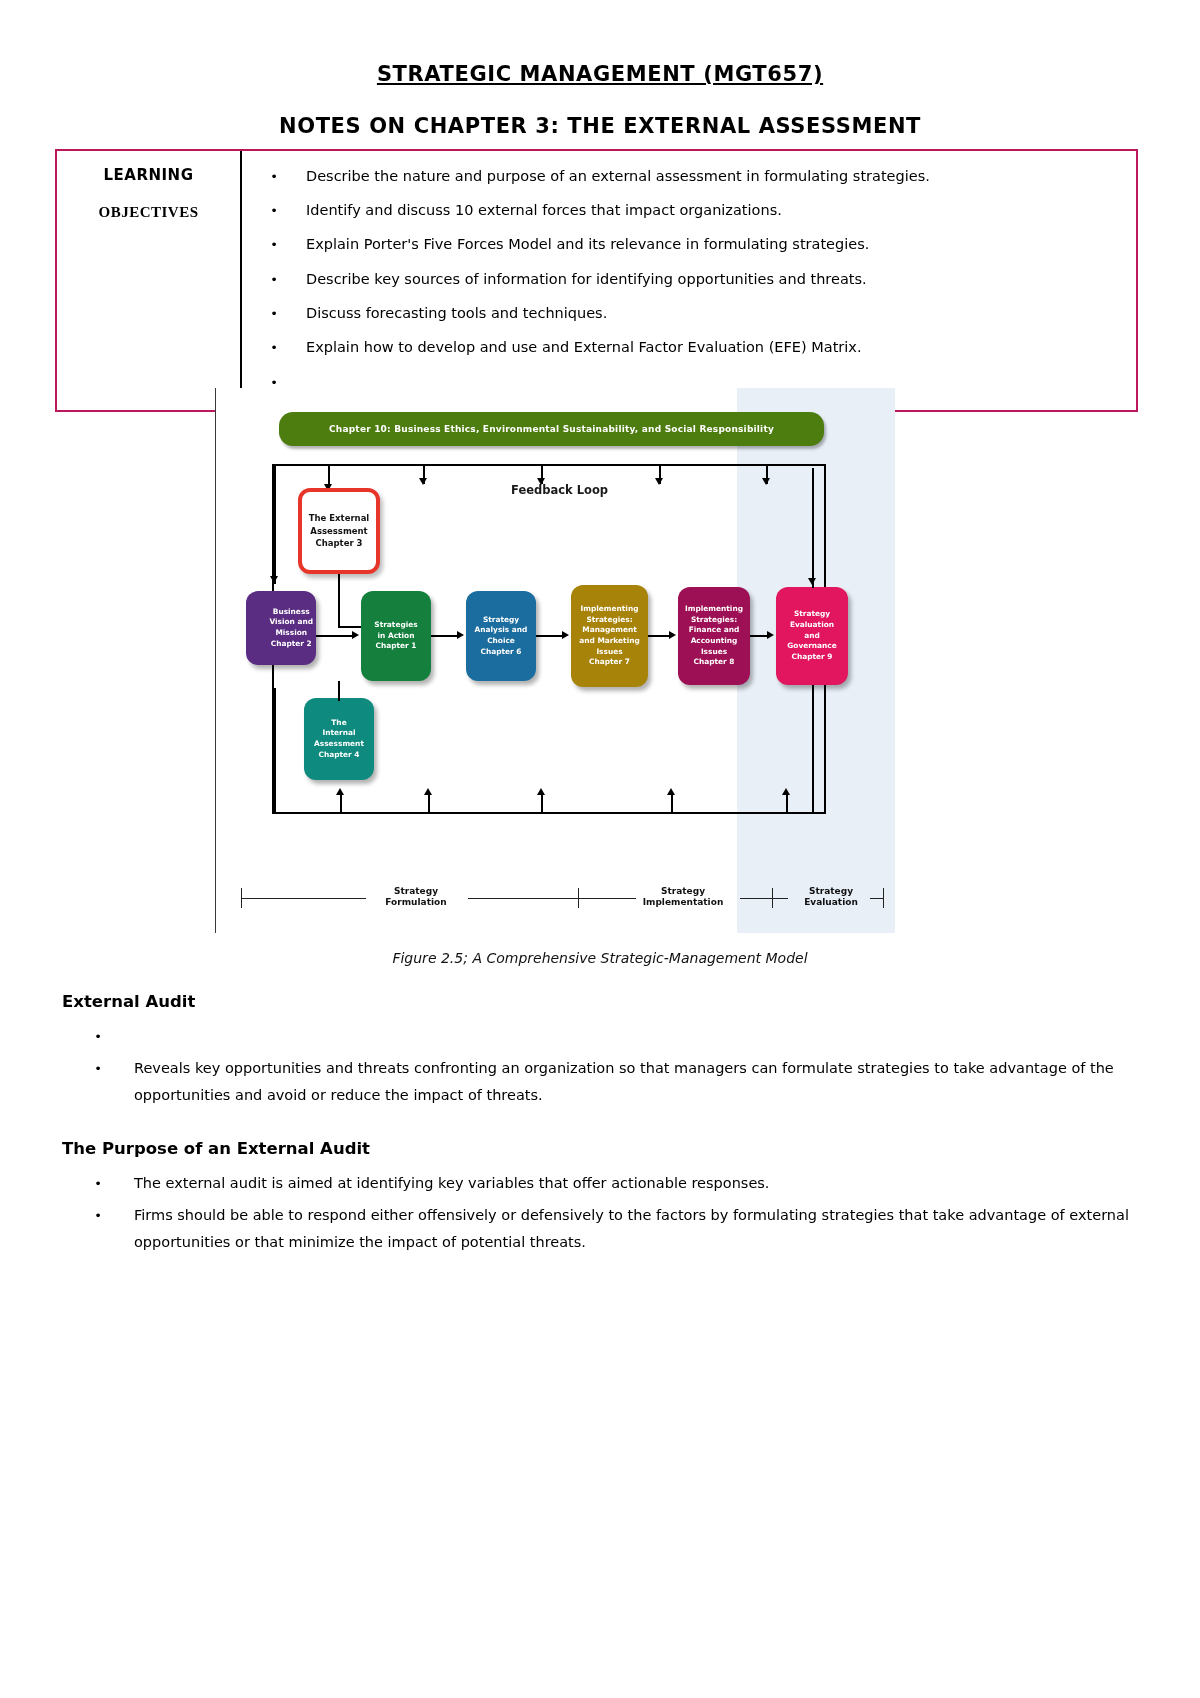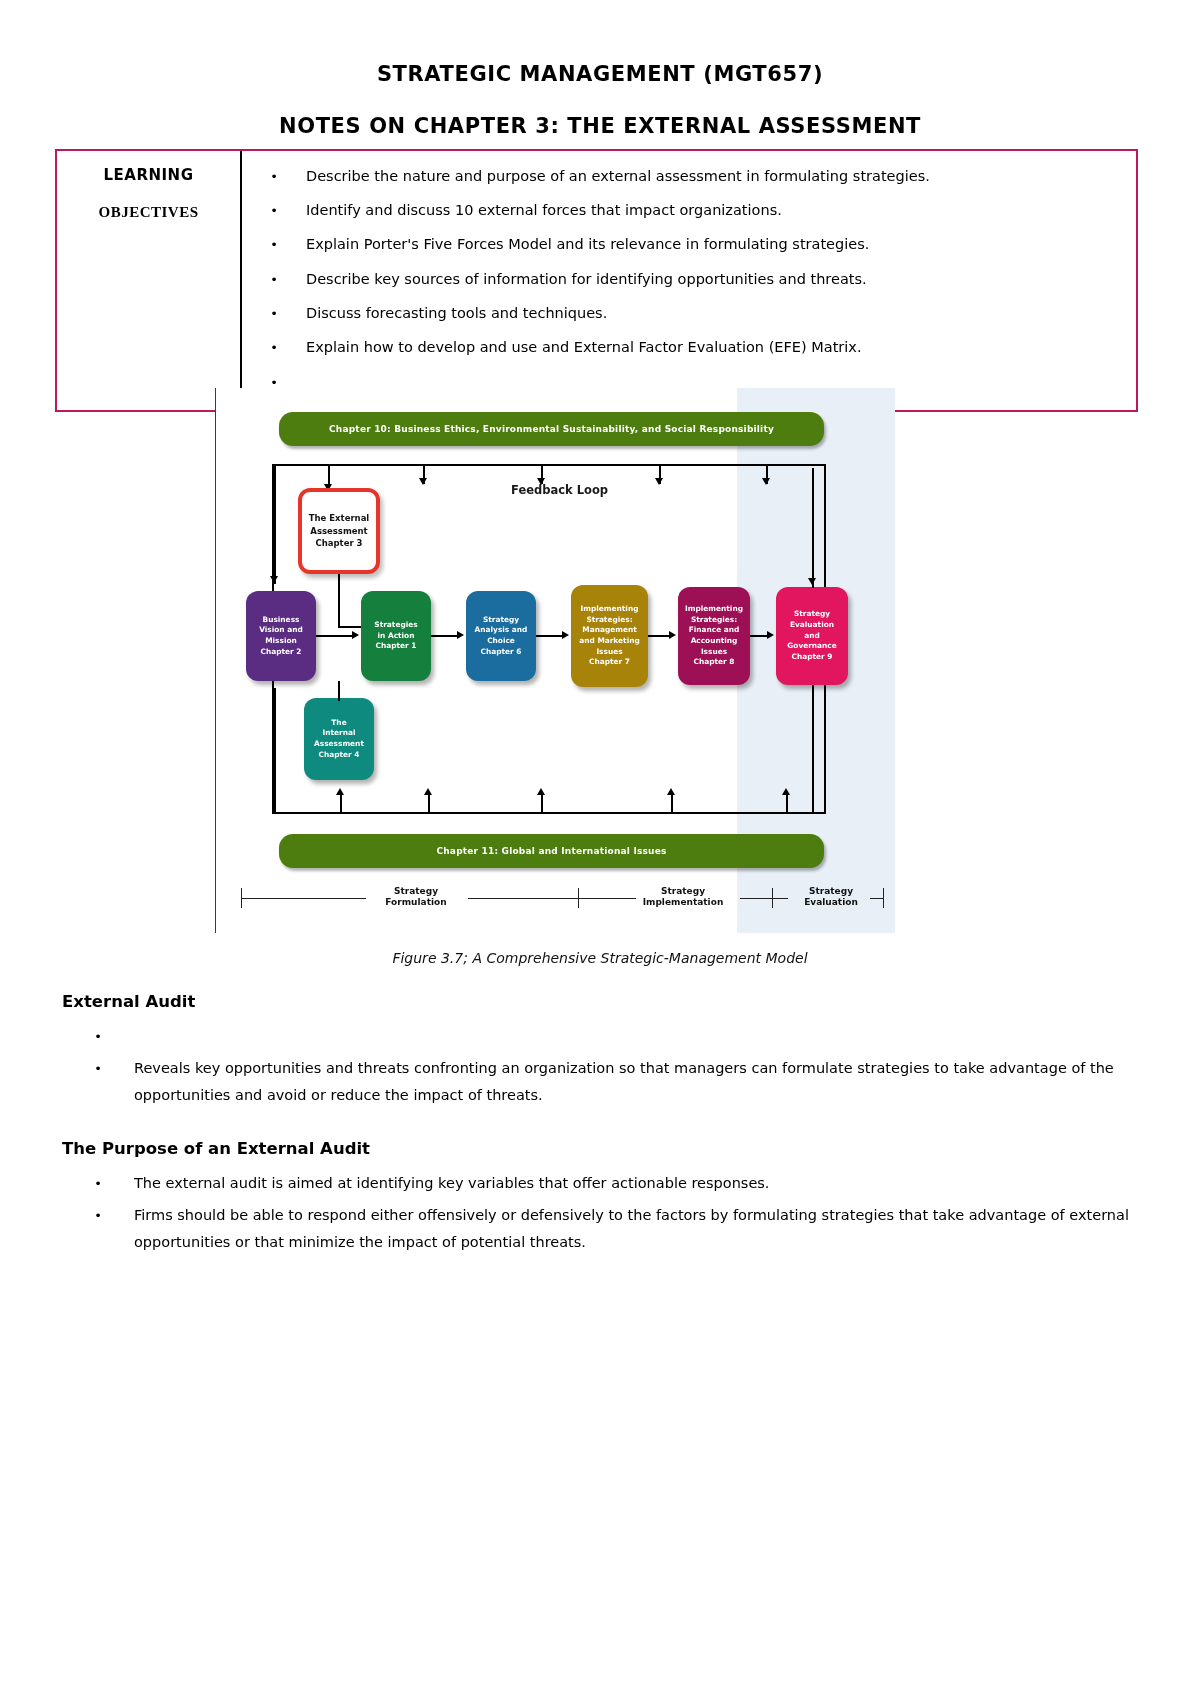--- a/index.html
+++ b/index.html
@@ -23,20 +23,21 @@
 
   
   .doc-title {
     text-align: center;
     font-family: "DejaVu Sans", sans-serif;
     font-weight: bold;
     font-size: 21px;
     letter-spacing: 0.6px;
     margin: 0;
     padding-top: 62px;
+    text-decoration: underline;
   }
   .doc-subtitle {
     text-align: center;
     font-family: "DejaVu Sans", sans-serif;
     font-weight: bold;
     font-size: 21px;
     letter-spacing: 0.6px;
     margin: 0;
     padding-top: 28px;
   }
@@ -338,21 +339,21 @@
         </span>
       </div>
 
       <div class="vline" style="left:122px; top:186px; height:52px;"></div>
       <div class="hline" style="left:122px; top:238px; width:38px;"></div>
       <div class="arrow-right" style="left:156px; top:234px;"></div>
 
       <div class="vline" style="left:58px; top:78px; height:118px;"></div>
       <div class="arrow-down" style="left:54px; top:188px;"></div>
 
-      <div class="cbox" style="left:30px; top:203px; width:70px; height:90px; background:#5a2d82;">
+      <div class="cbox" style="left:30px; top:203px; width:70px; height:74px; background:#5a2d82;justify-content:flex-end;">
         <div>
           <span>Business</span><br>
           <span>Vision and</span><br>
           <span>Mission</span><br>
           <span>Chapter 2</span>
         </div>
       </div>
 
       <div class="cbox" style="left:145px; top:203px; width:70px; height:90px; background:#15803d;">
         <div>
@@ -432,21 +433,20 @@
       <div class="arrow-up" style="left:120px; top:400px;"></div>
       <div class="vline" style="left:212px; top:406px; height:20px;"></div>
       <div class="arrow-up" style="left:208px; top:400px;"></div>
       <div class="vline" style="left:325px; top:406px; height:20px;"></div>
       <div class="arrow-up" style="left:321px; top:400px;"></div>
       <div class="vline" style="left:455px; top:406px; height:20px;"></div>
       <div class="arrow-up" style="left:451px; top:400px;"></div>
       <div class="vline" style="left:570px; top:406px; height:20px;"></div>
       <div class="arrow-up" style="left:566px; top:400px;"></div>
 
-      <div class="banner banner-bottom">Chapter 11:  Global and International Issues</div>
 
       <div class="scale-tick" style="left:25px; top:500px;"></div>
       <div class="scale-line" style="left:25px; top:510px; width:125px;"></div>
       <div class="scale-label" style="left:150px; top:498px; width:100px;">
         <span>Strategy</span><br>
         <span>Formulation</span>
       </div>
       <div class="scale-line" style="left:252px; top:510px; width:110px;"></div>
       <div class="scale-tick" style="left:362px; top:500px;"></div>
       <div class="scale-line" style="left:362px; top:510px; width:58px;"></div>
@@ -460,21 +460,21 @@
       <div class="scale-label" style="left:565px; top:498px; width:100px;">
         <span>Strategy</span><br>
         <span>Evaluation</span>
       </div>
       <div class="scale-line" style="left:654px; top:510px; width:14px;"></div>
       <div class="scale-tick" style="left:667px; top:500px;"></div>
 
     </div>
   </div>
 
-  <div class="fig-caption">Figure 3.7; A Comprehensive Strategic-Management Model</div>
+  <div class="fig-caption">Figure 2.5; A Comprehensive Strategic-Management Model</div>
 
   <div class="body-sections">
 
     <h3 class="sec-heading">External Audit</h3>
     <ul class="blist">
       <li class="bitem">
         <span class="bdot">•</span>
       </li>
       <li class="bitem">
         <span class="bdot">•</span>

